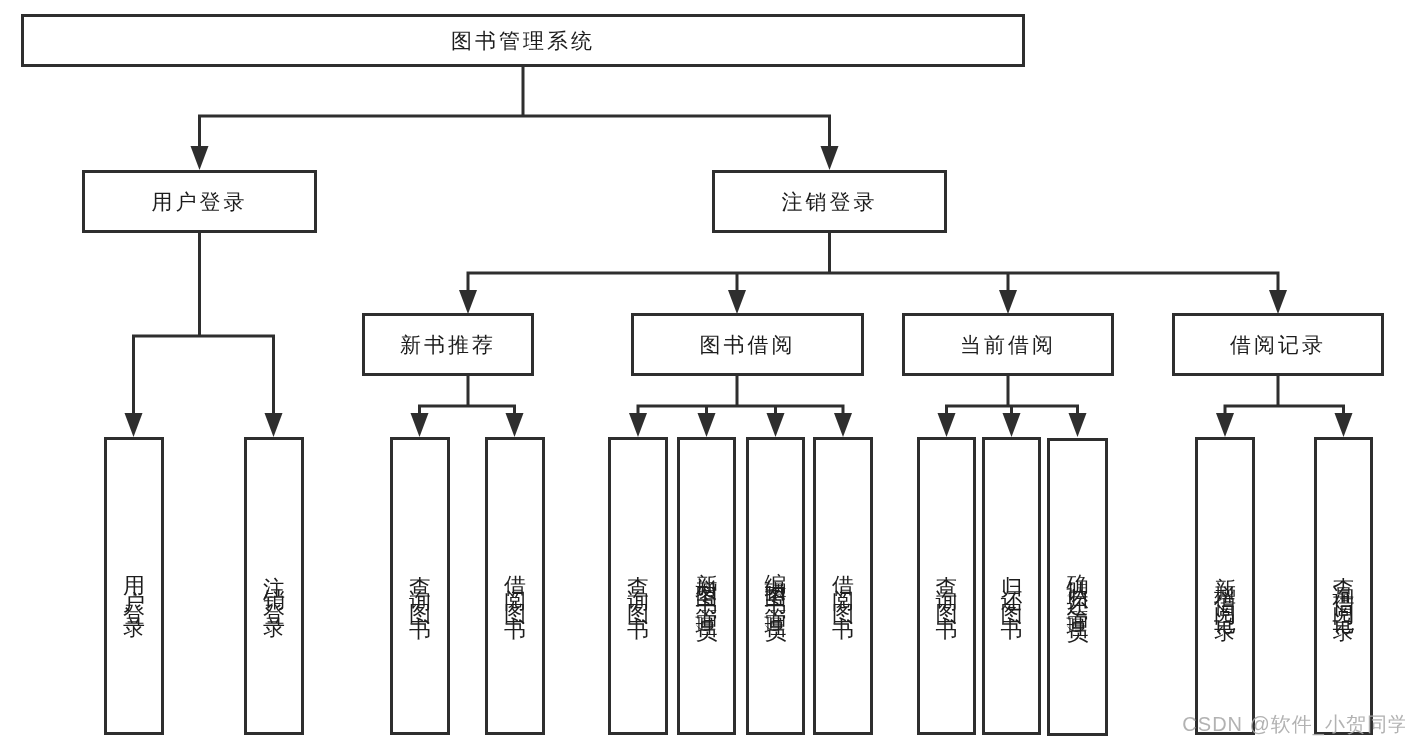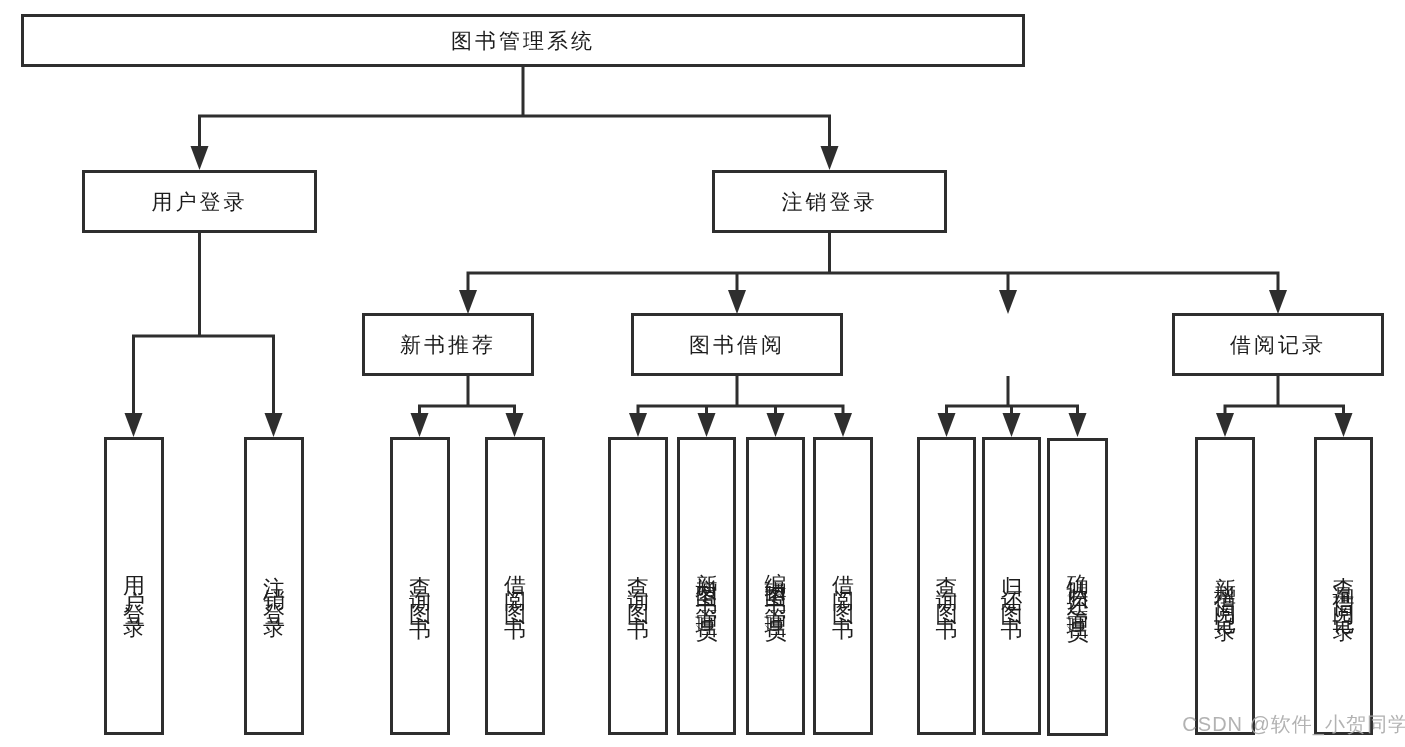--- a/index.html
+++ b/index.html
@@ -76,22 +76,25 @@
   <div class="box" style="left:82px;top:170px;width:235px;height:63px">
     <span class="hlabel">用户登录</span>
   </div>
   <div class="box" style="left:712px;top:170px;width:235px;height:63px">
     <span class="hlabel">注销登录</span>
   </div>
 
   <div class="box" style="left:362px;top:313px;width:172px;height:63px">
     <span class="hlabel">新书推荐</span>
   </div>
-  <div class="box" style="left:631px;top:313px;width:212px;height:63px">
+  <div class="box" style="left:631px;top:313px;width:233px;height:63px">
     <span class="hlabel">图书借阅</span>
+  </div>
+  <div class="box" style="left:902px;top:313px;width:212px;height:63px">
+    <span class="hlabel">当前借阅</span>
   </div>
   <div class="box" style="left:1172px;top:313px;width:212px;height:63px">
     <span class="hlabel">借阅记录</span>
   </div>
 
   <div class="box" style="left:104px;top:437px;width:60px;height:298px">
     <span class="vlabel leaf-label" style="letter-spacing: 14px;">用户登录</span>
   </div>
   <div class="box" style="left:244px;top:437px;width:60px;height:298px">
     <span class="vlabel leaf-label" style="letter-spacing: 14px;">注销登录</span>

